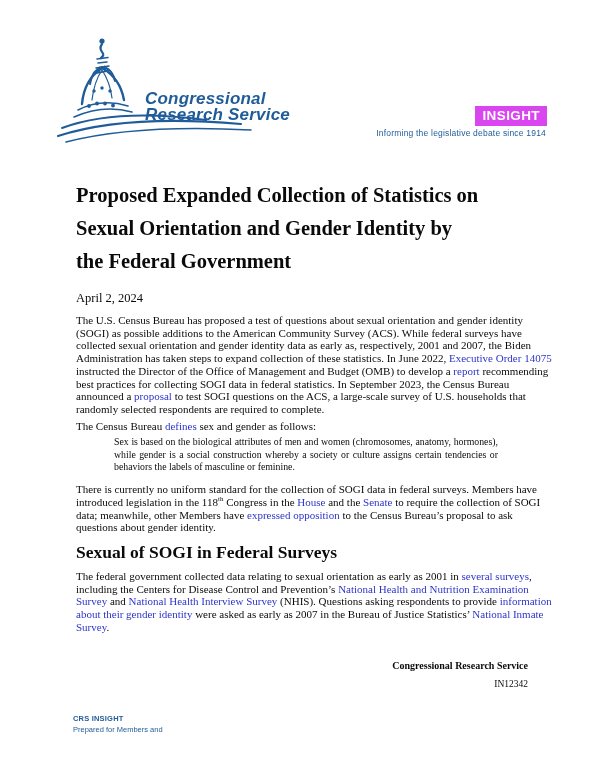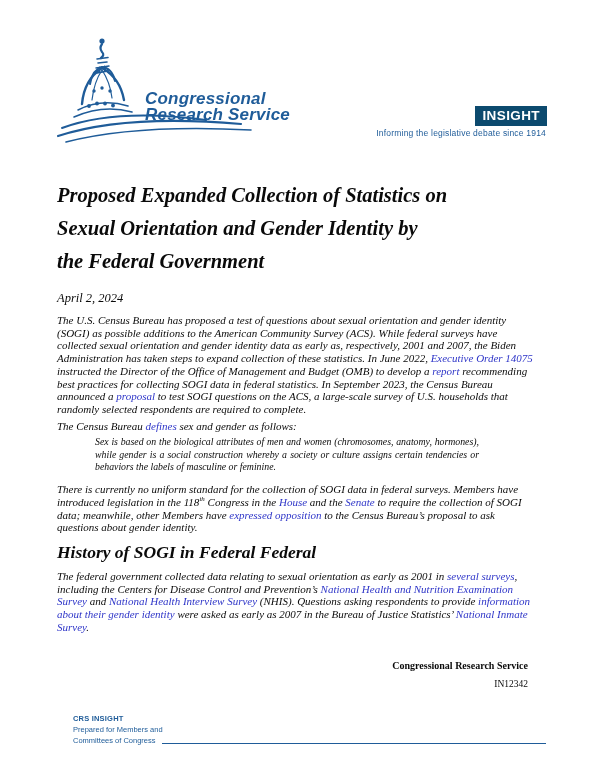--- a/index.html
+++ b/index.html
@@ -10,25 +10,25 @@
   .dome{position:absolute;left:56px;top:36px;width:200px;height:110px;}
   .wordmark{position:absolute;left:145px;top:91px;color:#1F5C99;
             font-family:"Liberation Sans",sans-serif;font-weight:bold;font-style:italic;
             font-size:17px;line-height:16px;letter-spacing:.2px;}
   .tagline-row{position:absolute;left:150px;right:54px;top:128px;display:flex;align-items:flex-end;flex-direction:column;}
   .tagline{color:#1F5C99;font-family:"Liberation Sans",sans-serif;font-size:8.5px;
            letter-spacing:.2px;white-space:nowrap;}
   .header-rule{flex:1;height:2px;background:#4a4a4a;box-shadow:0 1px 0 rgba(0,0,0,.18);
                margin-left:6px;margin-bottom:1px;}
   .badge{position:absolute;right:53px;top:106px;height:20px;line-height:20px;padding:0 7px;
-         background:#0c4a6e;color:#ffffff;font-family:"Liberation Sans",sans-serif;
+         background:#d946ef;color:#ffffff;font-family:"Liberation Sans",sans-serif;
          font-weight:bold;font-size:13.5px;letter-spacing:.4px;}
 
   
-  .main{position:absolute;left:57px;top:179px;width:477px;font-style:italic;}
+  .main{position:absolute;left:76px;top:179px;width:477px;}
   .title-line{font-weight:bold;font-size:20.5px;line-height:33px;white-space:nowrap;color:#0a0a0a;}
   .date{margin-top:13px;margin-bottom:8px;font-size:12.5px;line-height:15px;}
   .body-p{margin:0 0 4px 0;font-size:11px;line-height:12.7px;}
   .quote{margin:2px 0 10px 38px;width:384px;font-size:9.8px;line-height:12.3px;text-align:justify;}
   .h2{font-weight:bold;font-size:17.5px;line-height:21px;margin:8px 0 7px 0;white-space:nowrap;}
   .link{color:#2E35C8;text-decoration:none;cursor:pointer;}
   sup{font-size:7px;line-height:0;}
 
   
   .footer-right{position:absolute;top:657px;right:72px;text-align:right;font-size:9.5px;line-height:18px;}
@@ -93,32 +93,28 @@
     <div class="date">April 2, 2024</div>
 
     <p class="body-p"><span>The U.S. Census Bureau has proposed a test of questions about sexual orientation and gender identity (SOGI) as possible additions to the American Community Survey (ACS). While federal surveys have collected sexual orientation and gender identity data as early as, respectively, 2001 and 2007, the Biden Administration has taken steps to expand collection of these statistics. In June 2022, </span><a class="link">Executive Order 14075</a><span> instructed the Director of the Office of Management and Budget (OMB) to develop a </span><a class="link">report</a><span> recommending best practices for collecting SOGI data in federal statistics. In September 2023, the Census Bureau announced a </span><a class="link">proposal</a><span> to test SOGI questions on the ACS, a large-scale survey of U.S. households that randomly selected respondents are required to complete.</span></p>
 
     <p class="body-p"><span>The Census Bureau </span><a class="link">defines</a><span> sex and gender as follows:</span></p>
 
     <div class="quote">Sex is based on the biological attributes of men and women (chromosomes, anatomy, hormones), while gender is a social construction whereby a society or culture assigns certain tendencies or behaviors the labels of masculine or feminine.</div>
 
     <p class="body-p"><span>There is currently no uniform standard for the collection of SOGI data in federal surveys. Members have introduced legislation in the 118</span><sup>th</sup><span> Congress in the </span><a class="link">House</a><span> and the </span><a class="link">Senate</a><span> to require the collection of SOGI data; meanwhile, other Members have </span><a class="link">expressed opposition</a><span> to the Census Bureau’s proposal to ask questions about gender identity.</span></p>
 
-    <div class="h2">History of SOGI in Federal Federal</div>
+    <div class="h2">Sexual of SOGI in Federal Surveys</div>
 
     <p class="body-p"><span>The federal government collected data relating to sexual orientation as early as 2001 in </span><a class="link">several surveys</a><span>, including the Centers for Disease Control and Prevention’s </span><a class="link">National Health and Nutrition Examination Survey</a><span> and </span><a class="link">National Health Interview Survey</a><span> (NHIS). Questions asking respondents to provide </span><a class="link">information about their gender identity</a><span> were asked as early as 2007 in the Bureau of Justice Statistics’ </span><a class="link">National Inmate Survey</a><span>.</span></p>
   </div>
 
   <div class="footer-right">
     <div class="org">Congressional Research Service</div>
     <div>IN12342</div>
   </div>
 
   <div class="footer-left">
     <div class="b">CRS INSIGHT</div>
     <div>Prepared for Members and</div>
-    <div class="fl-row">
-      <span>Committees of Congress</span>
-      <span class="footer-rule"></span>
-    </div>
   </div>
 
 </div>
 
 </body></html>

